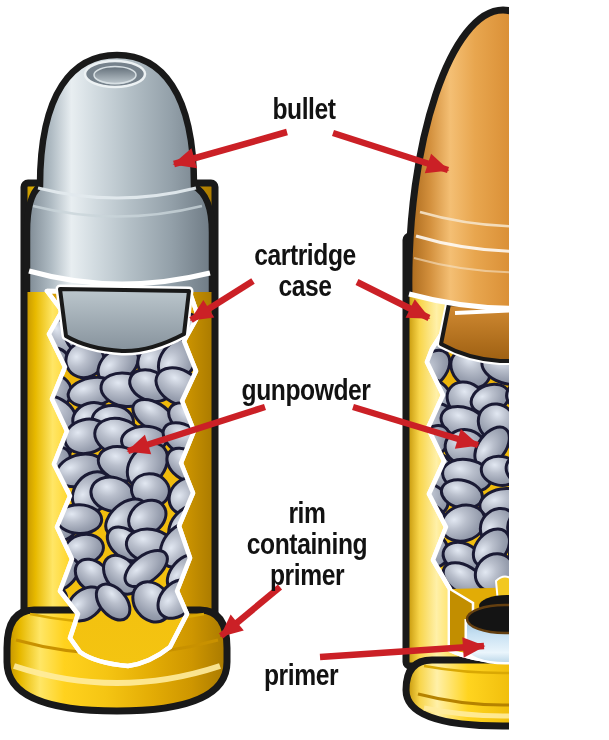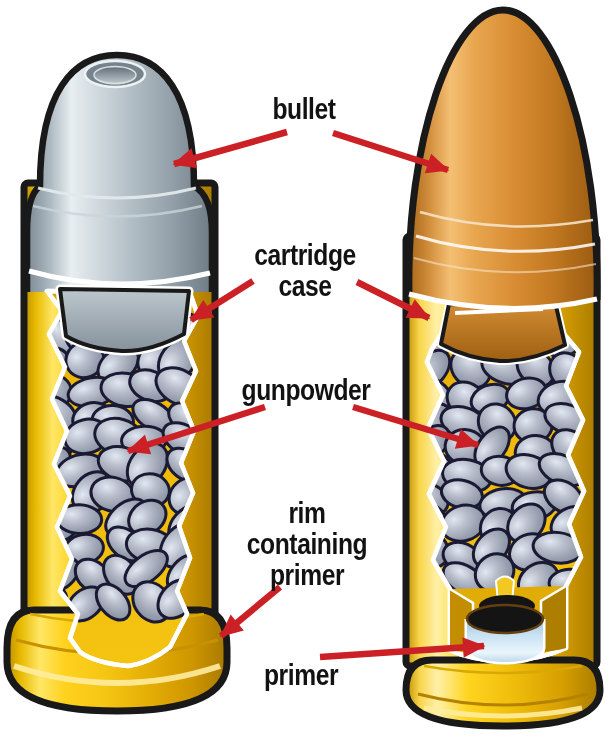--- a/index.html
+++ b/index.html
@@ -1,16 +1,16 @@
 <!DOCTYPE html>
 <html><head>
 <meta charset="utf-8">
 <style>
   html,body{margin:0;padding:0;background:#ffffff;}
-  .stage{position:relative;width:609px;height:740px;background:#ffffff;overflow:hidden;
+  .stage{position:relative;width:509px;height:740px;background:#ffffff;overflow:hidden;
          font-family:"Liberation Sans",sans-serif;}
   .stage svg{position:absolute;left:0;top:0;}
   .lbl{position:absolute;transform:translateX(-50%) scaleX(.85);transform-origin:center top;
        font-weight:700;font-size:29px;line-height:31px;letter-spacing:-.5px;color:#121212;
        white-space:pre-line;text-align:center;}
   #lbl-bullet{left:304px;top:94px;}
   #lbl-case{left:305px;top:240px;}
   #lbl-gunpowder{left:306px;top:375px;}
   #lbl-rim{left:307px;top:498px;}
   #lbl-primer{left:301px;top:660px;}

